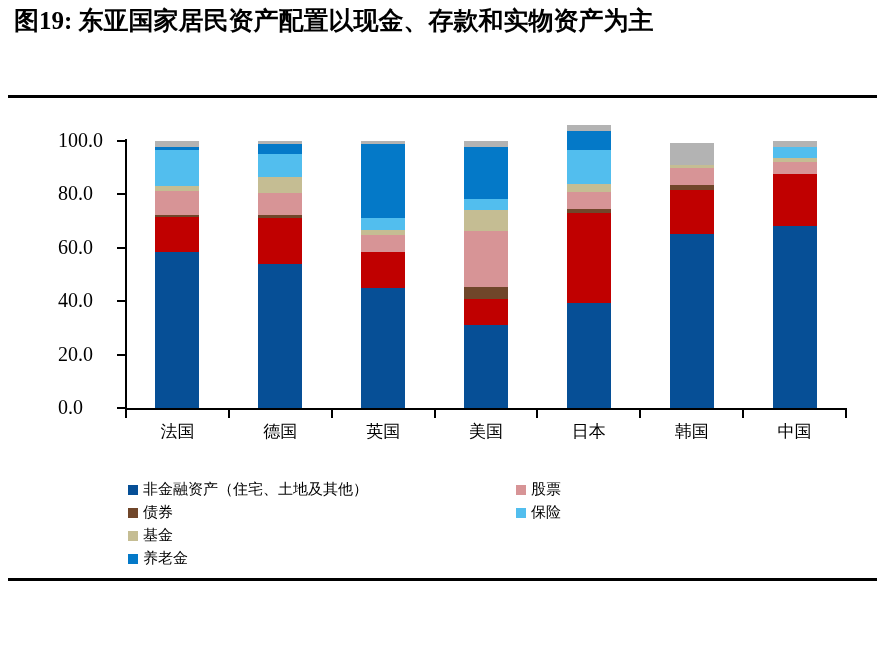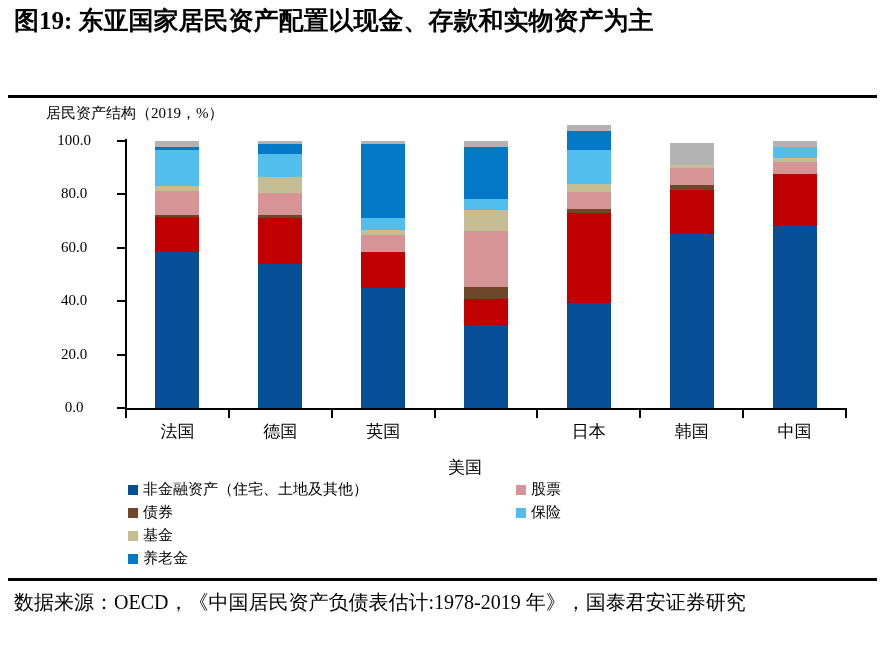--- a/index.html
+++ b/index.html
@@ -43,22 +43,22 @@
   .axis-y{
     position:absolute;left:117px;top:39px;width:2px;height:271px;background:#000;
   }
   .axis-x{
     position:absolute;left:117px;top:308px;width:722px;height:2px;background:#000;
   }
   .ytick{
     position:absolute;left:109px;width:9px;height:2px;background:#000;
   }
   .ylabel{
-    position:absolute;right:12px;width:56px;text-align:center;
-    font-size:15px;line-height:15px;
+    position:absolute;right:0;width:56px;text-align:left;
+    font-size:20px;line-height:15px;
     font-family:"Liberation Serif","DejaVu Serif",serif;
   }
   .ylabel-wrap{position:absolute;left:44px;width:62px;}
 
   .xtick{
     position:absolute;top:310px;width:2px;height:8px;background:#000;
   }
   .xlabel{
     position:absolute;top:320px;
     font-size:17px;text-align:center;
@@ -100,21 +100,20 @@
 <body>
 
 <div class="page">
 
   <div class="title-block">图19: 东亚国家居民资产配置以现金、存款和实物资产为主</div>
 
   <div class="rule-top"></div>
 
   <div class="chart-area">
 
-    <div class="subtitle">居民资产结构（2019，%）</div>
 
     <div class="axis-y"></div>
     <div class="axis-x"></div>
 
     <div id="yticks">
         <div class="ytick" style="top: 307px;"></div>
         <div class="ylabel-wrap" style="top: 300px;">
           <div class="ylabel">0.0</div>
         </div>
         <div class="ytick" style="top: 253.6px;"></div>
@@ -214,21 +213,21 @@
           <div class="seg" style="height: 11.214px; background: rgb(215, 148, 150);"></div>
           <div class="seg" style="height: 0.801px; background: rgb(112, 70, 42);"></div>
           <div class="seg" style="height: 51.531px; background: rgb(192, 0, 0);"></div>
           <div class="seg" style="height: 182.094px; background: rgb(6, 79, 150);"></div>
         </div>
       </div>
     <div id="xlabels">
         <div class="xlabel" style="left: 119.429px; width: 100px;">法国</div>
         <div class="xlabel" style="left: 222.286px; width: 100px;">德国</div>
         <div class="xlabel" style="left: 325.143px; width: 100px;">英国</div>
-        <div class="xlabel" style="left: 407px; width: 100px; margin-top: 36px;">美国</div>
+        <div class="xlabel" style="left: 428px; width: 100px;">美国</div>
         <div class="xlabel" style="left: 530.857px; width: 100px;">日本</div>
         <div class="xlabel" style="left: 633.714px; width: 100px;">韩国</div>
         <div class="xlabel" style="left: 736.571px; width: 100px;">中国</div>
       </div>
 
     <div class="legend">
       <div class="legend-col left" id="legend-left">
           <div class="legend-item">
             <span class="swatch" style="background: rgb(6, 79, 150);"></span>
             <span class="legend-text">非金融资产（住宅、土地及其他）</span>
@@ -255,15 +254,14 @@
             <span class="swatch" style="background: rgb(82, 190, 238);"></span>
             <span class="legend-text">保险</span>
           </div>
         </div>
     </div>
 
   </div>
 
   <div class="rule-bottom"></div>
 
-  <div class="source">数据来源：OECD，《中国居民资产负债表估计:1978-2019 年》，国泰君安证券研究</div>
 
 </div>
 
 </body></html>

